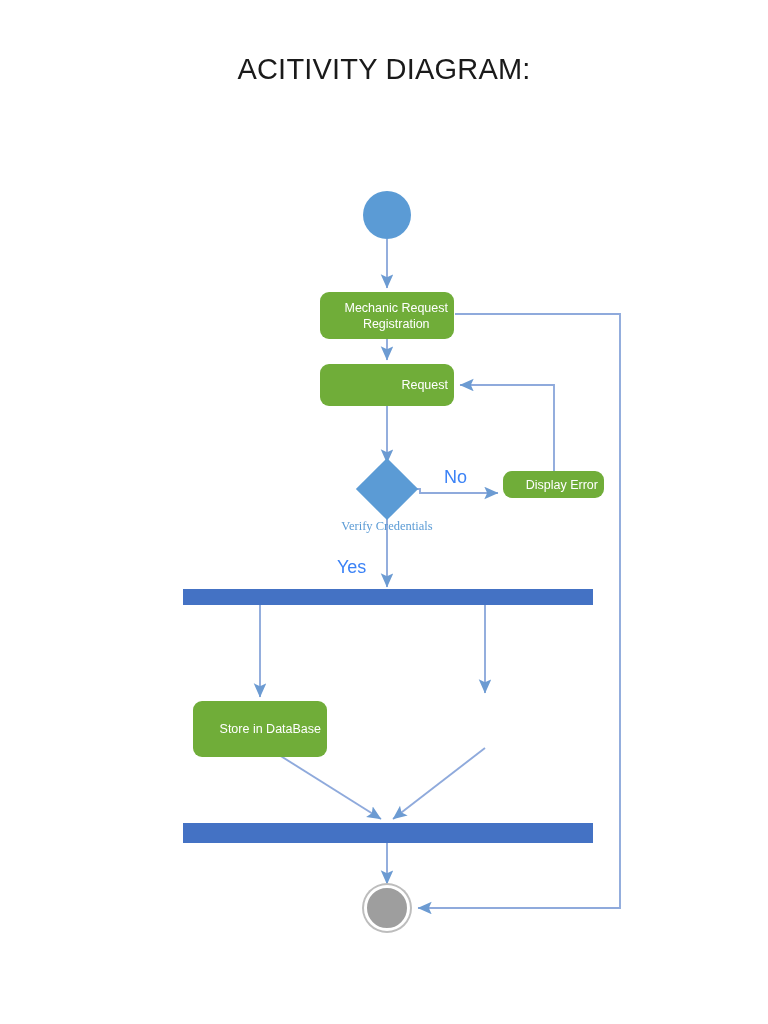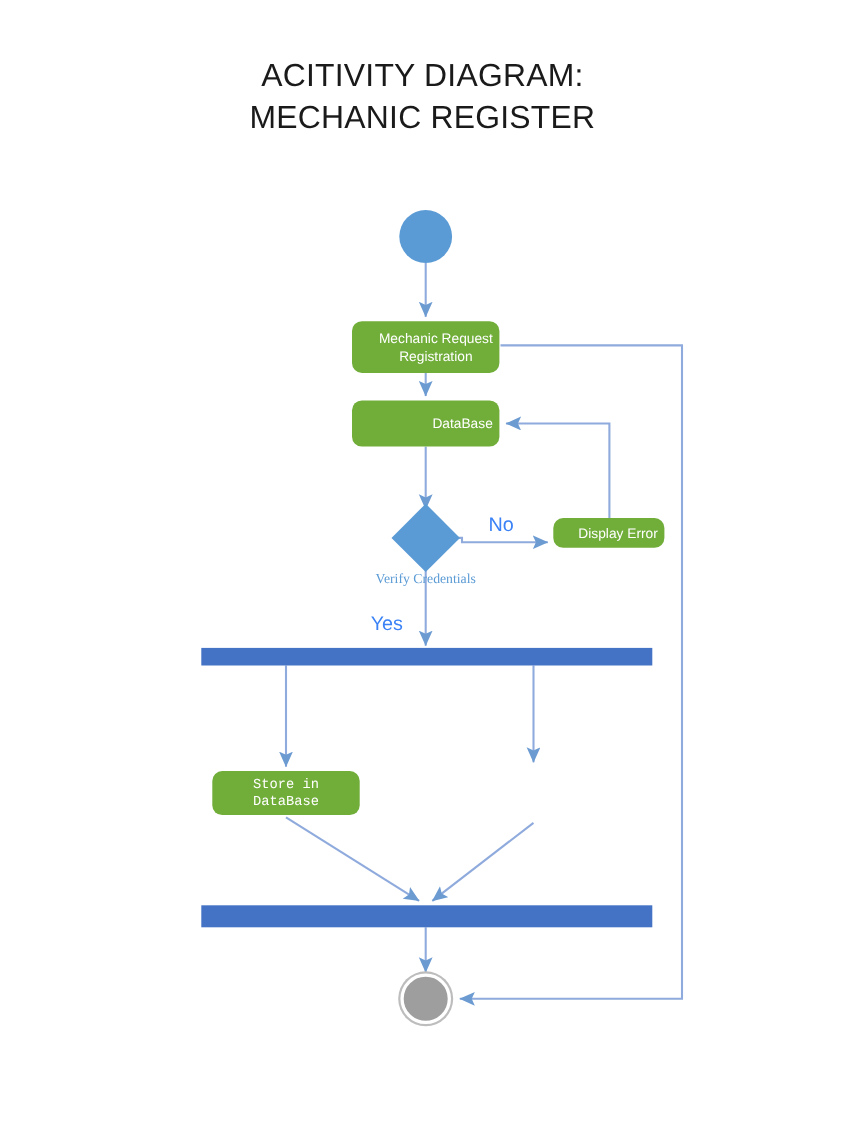--- a/index.html
+++ b/index.html
@@ -109,21 +109,20 @@
     font-family: Liberation Serif, serif;
   }
 </style>
 </head>
 <body>
 
 <div id="diagram-canvas">
 
   <div class="diagram-title">
     <span class="line">ACITIVITY DIAGRAM:</span>
-    <span class="line">MECHANIC REGISTER</span>
   </div>
 
   <svg id="edge-layer" viewBox="0 0 768 1024" width="768" height="1024">
     <defs>
       <marker id="arrowhead" markerWidth="9" markerHeight="9" refX="7.2" refY="3.3" orient="auto" markerUnits="strokeWidth">
         <path d="M0,0 L7.4,3.3 L0,6.6 L1.5,3.3 Z" fill="#6C9BD2"></path>
       </marker>
     </defs>
 
     <g stroke="#8FAADC" stroke-width="1.9" fill="none">
@@ -157,37 +156,37 @@
   <div class="node initial-node" style="left:363px; top:191px; width:48px; height:48px;"></div>
 
   <div class="node action-node" style="left:320px; top:292px; width:134px; height:47px;">
     <span>
       <span>Mechanic Request</span><br>
       <span>Registration</span>
     </span>
   </div>
 
   <div class="node action-node" style="left:320px; top:364px; width:134px; height:42px;">
-    <span>DataBase</span>
+    <span>Request</span>
   </div>
 
   <div class="node decision-node" style="left:365px; top:467px; width:44px; height:44px;"></div>
   <div class="node-caption" style="left:287px; top:518px; width:200px;">Verify Credentials</div>
 
   <div class="edge-label" style="left:444px; top:469px;">No</div>
 
   <div class="edge-label" style="left:337px; top:559px;">Yes</div>
 
   <div class="node action-node" style="left:503px; top:471px; width:101px; height:27px;">
     <span>Display Error</span>
   </div>
 
   <div class="node bar-node" style="left:183px; top:589px; width:410px; height:16px;"></div>
 
-  <div class="node action-node" style="left:193px; top:701px; width:134px; height:40px;font-family:Liberation Mono, monospace;">
+  <div class="node action-node" style="left:193px; top:701px; width:134px; height:56px;">
     <span>Store in DataBase</span>
   </div>
 
 
   <div class="node bar-node" style="left:183px; top:823px; width:410px; height:20px;"></div>
 
   <div class="node final-node" style="left:364px; top:885px; width:46px; height:46px;"></div>
 
 </div>
 

